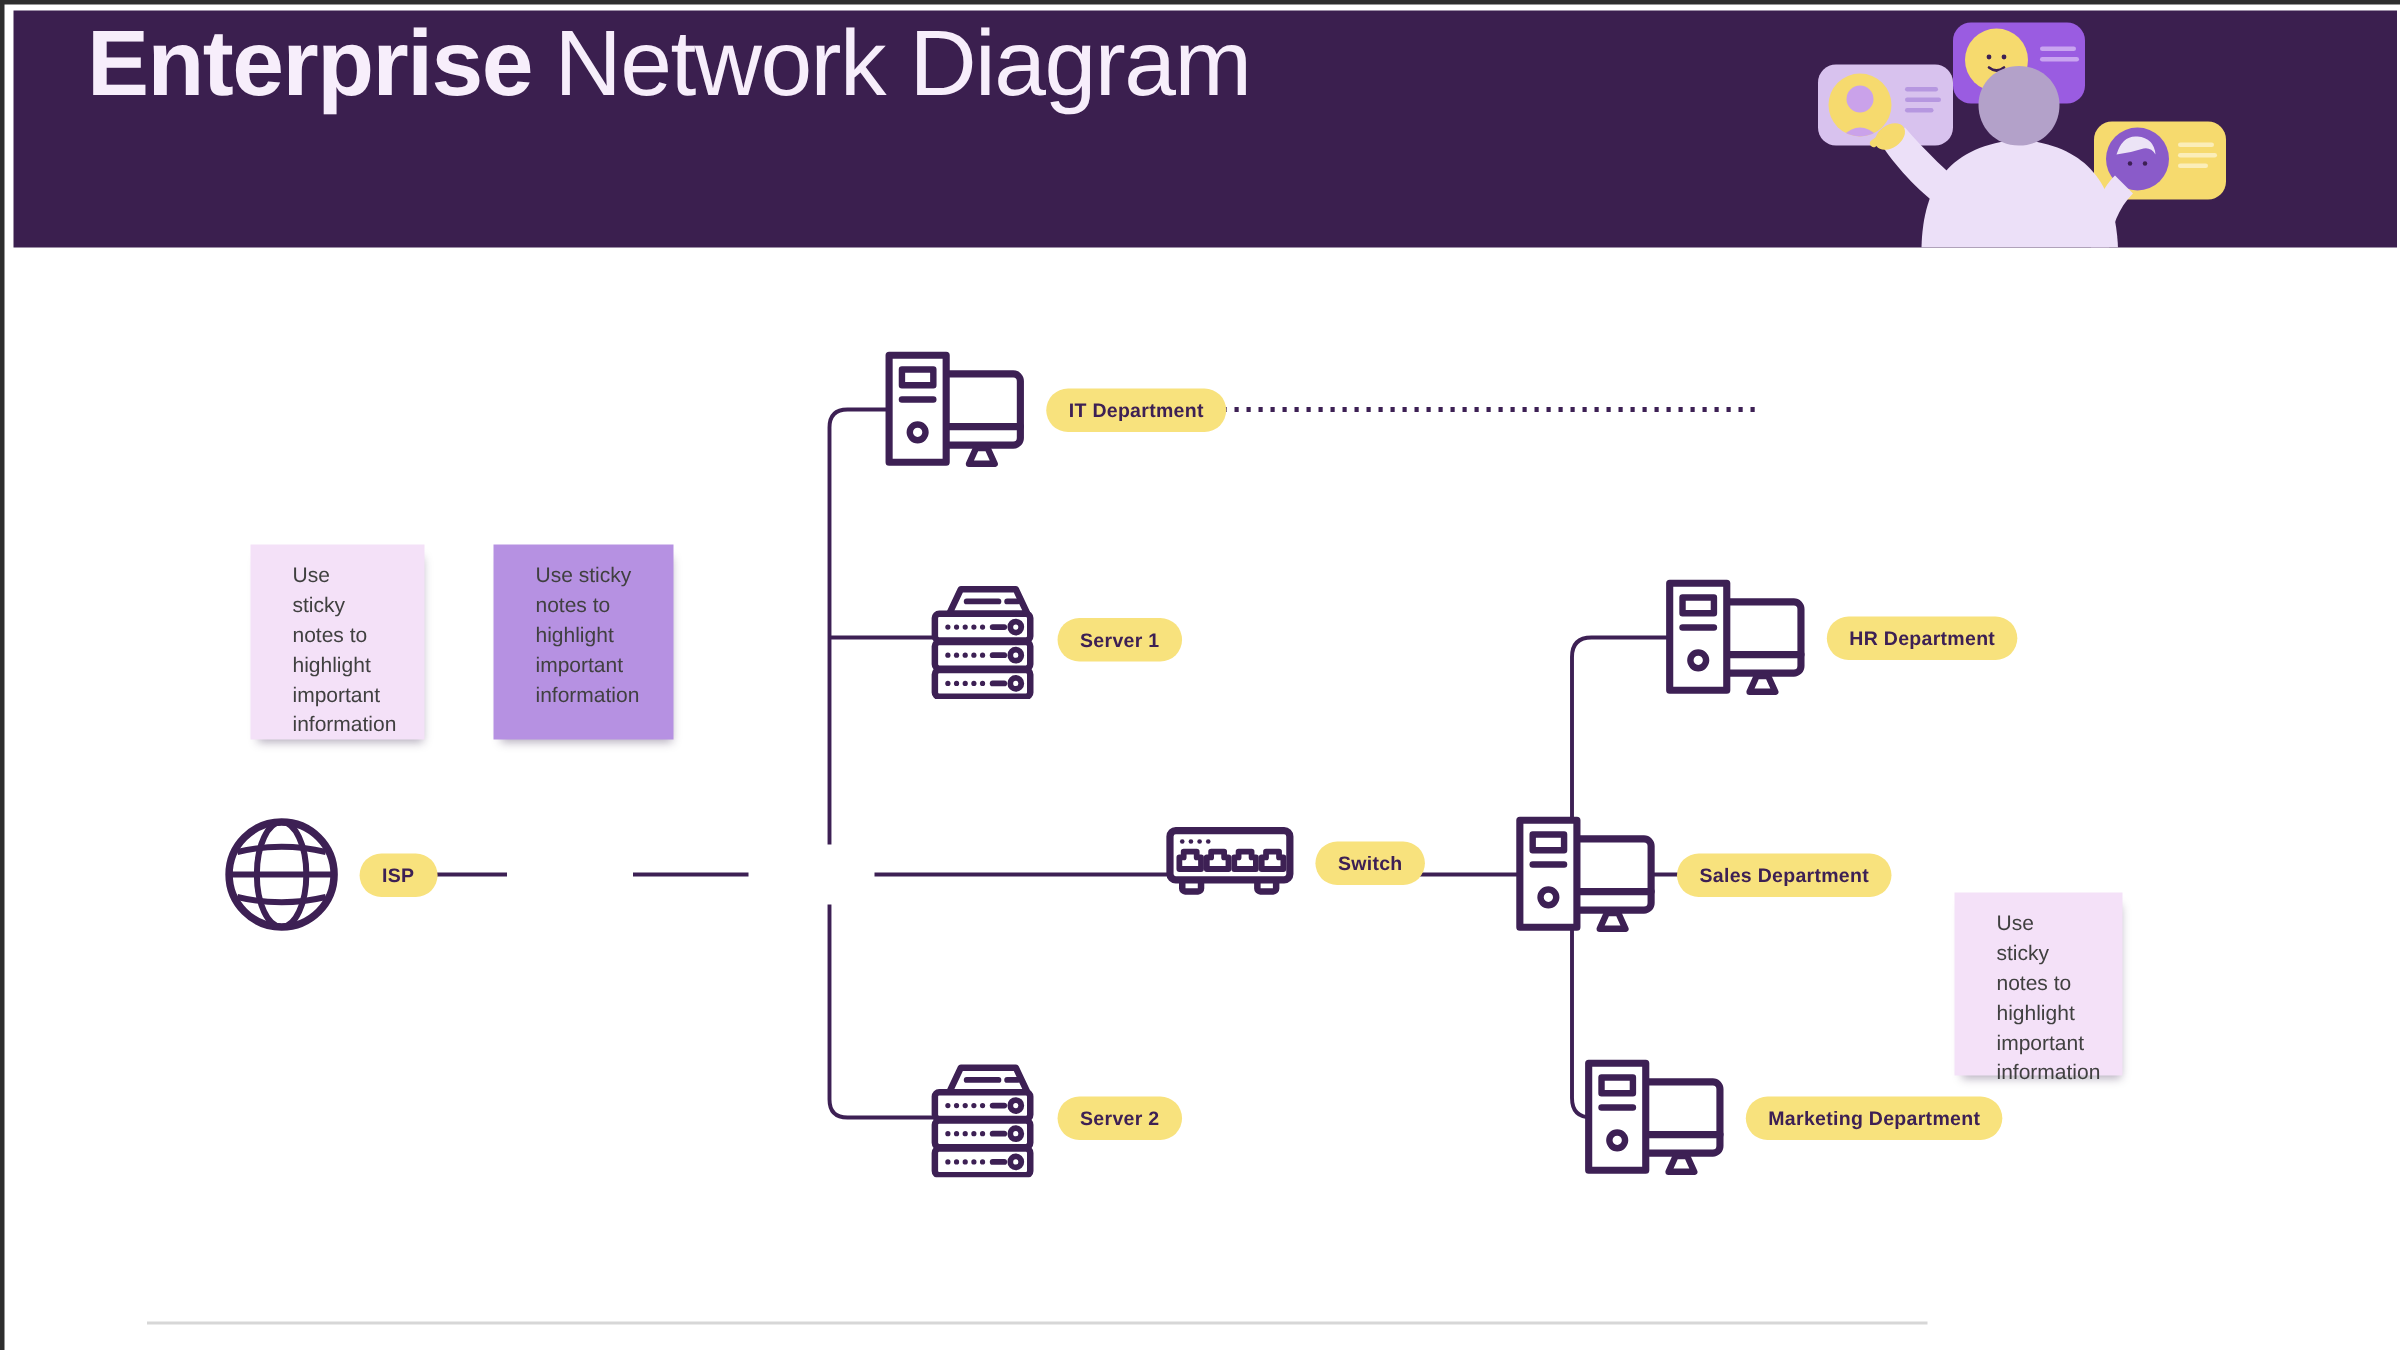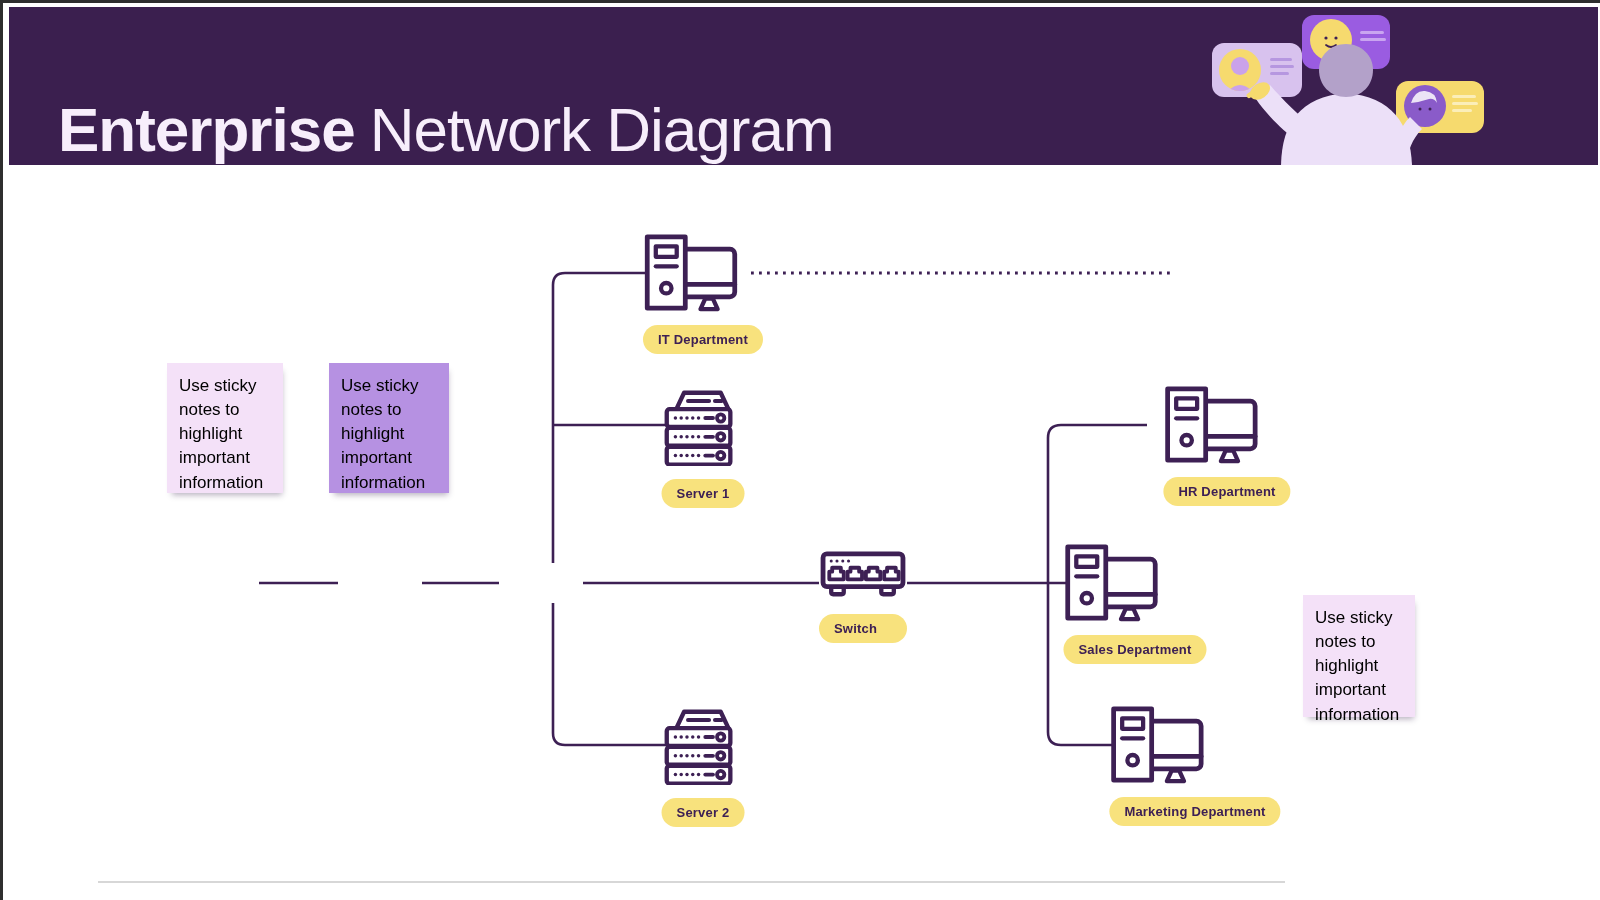--- a/index.html
+++ b/index.html
@@ -5,39 +5,39 @@
   * { margin:0; padding:0; box-sizing:border-box; }
   html,body { background:#fff; }
   .page {
     position:relative; width:1600px; height:900px; background:#ffffff;
     overflow:hidden; border-top:3px solid #2e2e2e; border-left:3px solid #2e2e2e;
     font-family:"Liberation Sans", sans-serif;
   }
   
   .header {
     position:absolute; top:4px; left:6px; right:2px; height:158px;
-    background:#3b1f4f; display:flex; align-items:flex-end;
+    background:#3b1f4f; display:flex; align-items:flex-start;
   }
   .title { padding-left:49px; color:#f7eefb; font-size:62px; letter-spacing:-1px; white-space:nowrap; }
   .title .bold { font-weight:800; }
   .title .regular { font-weight:400; margin-left:15px; }
   .hero { position:absolute; right:100px; top:0; height:158px; }
   
   .lines { position:absolute; left:0; top:0; width:1600px; height:900px; }
   .node {
     position:absolute; transform:translateX(-50%);
-    display:flex; flex-direction:column; gap:13px;
+    display:flex; align-items:center; gap:13px;
   }
   .pill {
     background:#f8e27d; color:#3d2054; font-weight:700; font-size:13px;
     padding:7px 15px; border-radius:16px; white-space:nowrap; letter-spacing:.2px;
   }
   .sticky {
-    position:absolute; color:#000000; font-size:17px; line-height:1.42;
-    padding:11px 12px; box-shadow:2px 5px 6px -3px rgba(45,25,70,.35);
+    position:absolute; color:#404040; font-size:14px; line-height:1.42;
+    padding:11px 28px; box-shadow:2px 5px 6px -3px rgba(45,25,70,.35);
   }
   .sticky.light  { background:#f4e1f8; }
   .sticky.purple { background:#b691e2; }
   .canvas-edge { position:absolute; left:95px; top:878px; width:1187px; height:2px; background:#d7d7d7; }
 </style>
 </head>
 <body>
 
 <div class="page">
 
@@ -230,20 +230,26 @@
   </div>
 
 
   <div class="node" style="left:1224px;top:383px">
     <svg width="96" height="78">
         <use href="#sym-computer"></use>
       </svg>
     <div class="pill">HR Department</div>
   </div>
 
+  <div class="node" style="left:217px;top:541px">
+    <svg width="78" height="78">
+        <use href="#sym-globe"></use>
+      </svg>
+    <div class="pill">ISP</div>
+  </div>
 
 
 
   <div class="node" style="left:860px;top:546px">
     <svg width="88" height="52">
         <use href="#sym-switch"></use>
       </svg>
     <div class="pill">Switch</div>
   </div>
 

